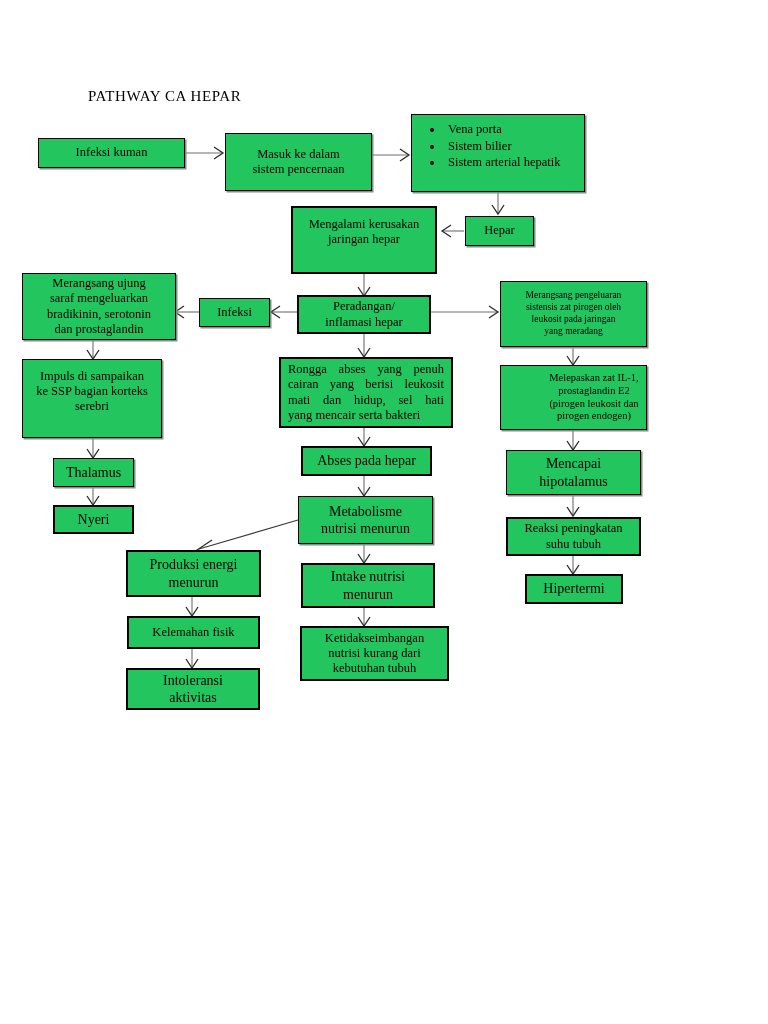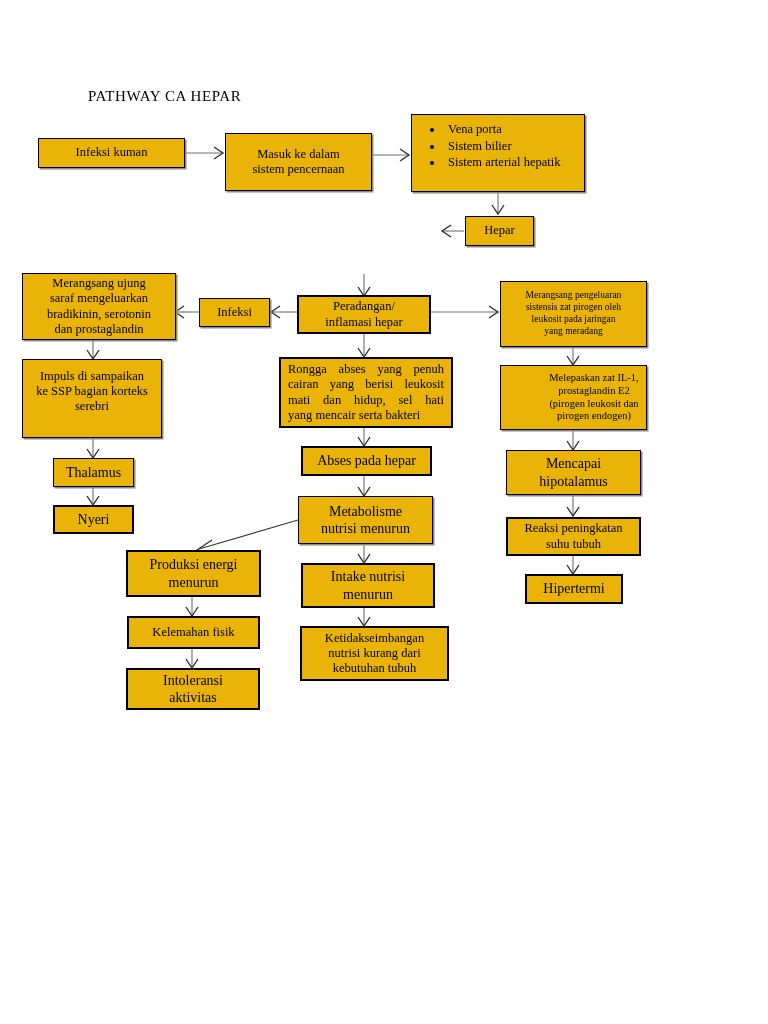--- a/index.html
+++ b/index.html
@@ -18,21 +18,21 @@
     font-size:15px;
     letter-spacing:.6px;
     white-space:nowrap;
   }
 
   
   .node{
     position:absolute;
     box-sizing:border-box;
     border:1px solid #000;
-    background:#eab308;
+    background:#22c55e;
     display:flex;
     align-items:center;
     justify-content:center;
     text-align:center;
     line-height:1.22;
     font-size:12.5px;
     padding:2px 4px;
   }
   .node > span{display:block;width:100%;}
   .node.thick{border-width:2px;}
@@ -154,20 +154,26 @@
       <li>Vena porta</li>
       <li>Sistem bilier</li>
       <li>Sistem arterial hepatik</li>
     </ul>
   </div>
 
   <div class="node shadow" style="left:465px;top:216px;width:69px;height:30px;">
     <span>Hepar</span>
   </div>
 
+  <div class="node thick" style="left:291px;top:206px;width:146px;height:68px;">
+    <span style="margin-bottom:16px;">
+      <span style="display:block">Mengalami kerusakan</span>
+      <span style="display:block">jaringan hepar</span>
+    </span>
+  </div>
 
   <div class="node thick" style="left:297px;top:295px;width:134px;height:39px;">
     <span>
       <span style="display:block">Peradangan/</span>
       <span style="display:block">inflamasi hepar</span>
     </span>
   </div>
 
   <div class="node shadow" style="left:199px;top:298px;width:71px;height:29px;">
     <span>Infeksi</span>

